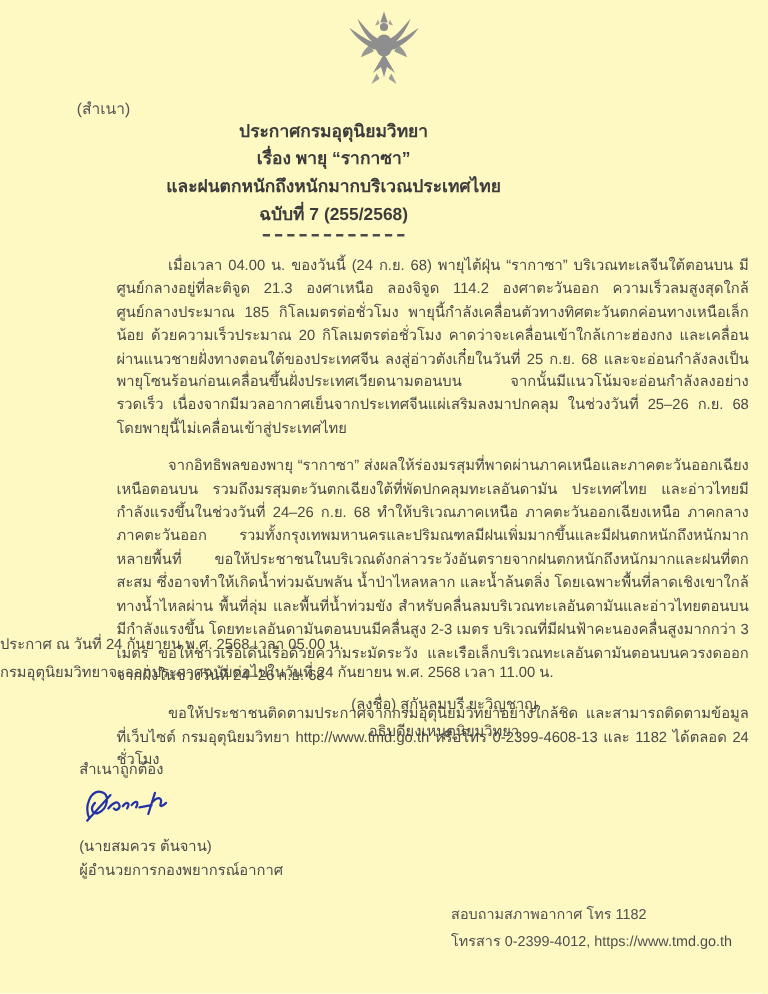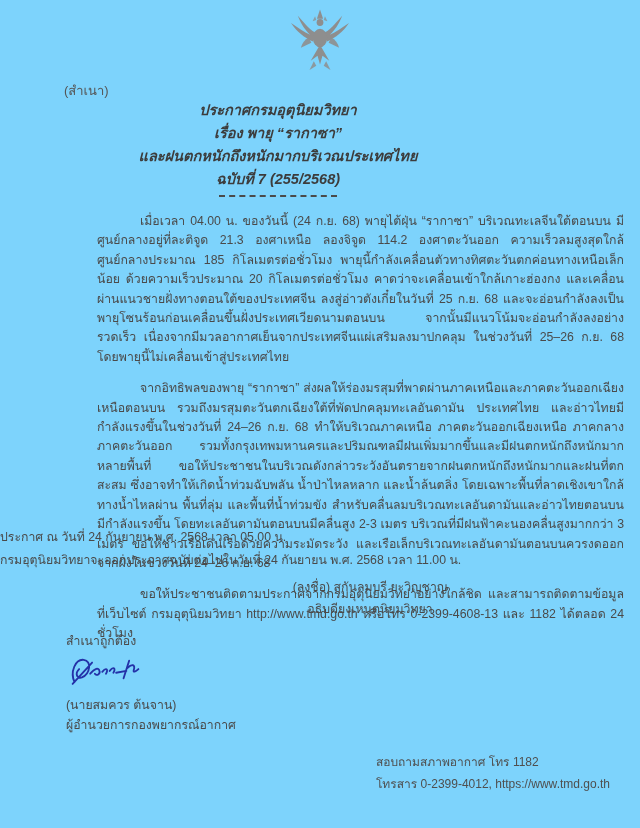--- a/index.html
+++ b/index.html
@@ -5,21 +5,21 @@
   * { margin: 0; padding: 0; box-sizing: border-box; }
   html, body { width: 640px; background: #ffffff; }
   body {
     font-family: "Liberation Sans", "DejaVu Sans", sans-serif;
     color: #474747;
   }
   .page {
     position: relative;
     width: 640px;
     height: 828px;
-    background: #7dd3fc;
+    background: #fef9c3;
     overflow: hidden;
   }
   .emblem {
     position: absolute;
     top: 8px;
     left: 283px;
     width: 74px;
     height: 66px;
   }
   .copy-label {
@@ -28,21 +28,20 @@
     left: 64px;
     font-size: 13px;
     color: #555;
   }
   .title-block {
     position: absolute;
     top: 99px;
     left: 0;
     width: 556px;
     text-align: center;
-    font-style: italic;
   }
   .title-line {
     font-size: 14.5px;
     font-weight: bold;
     color: #3c3c3c;
     line-height: 23px;
   }
   .divider {
     width: 118px;
     margin: 4px auto 0 auto;

